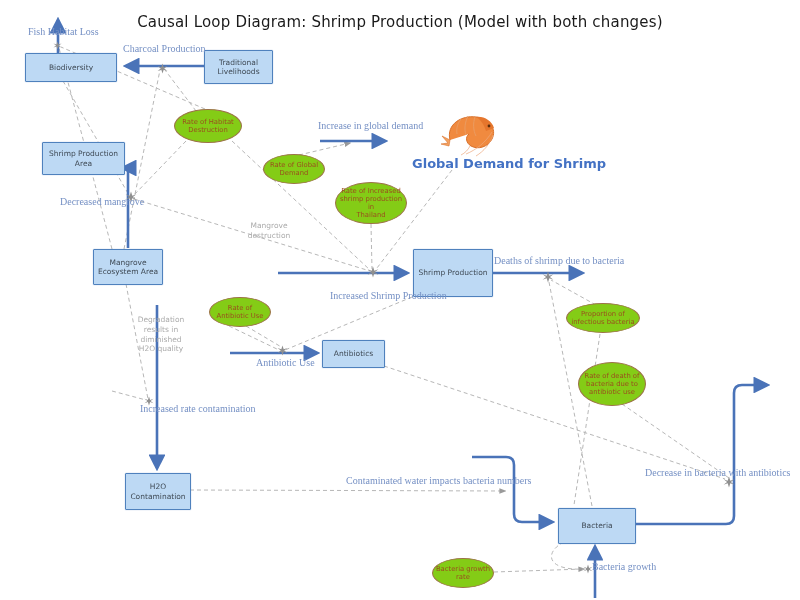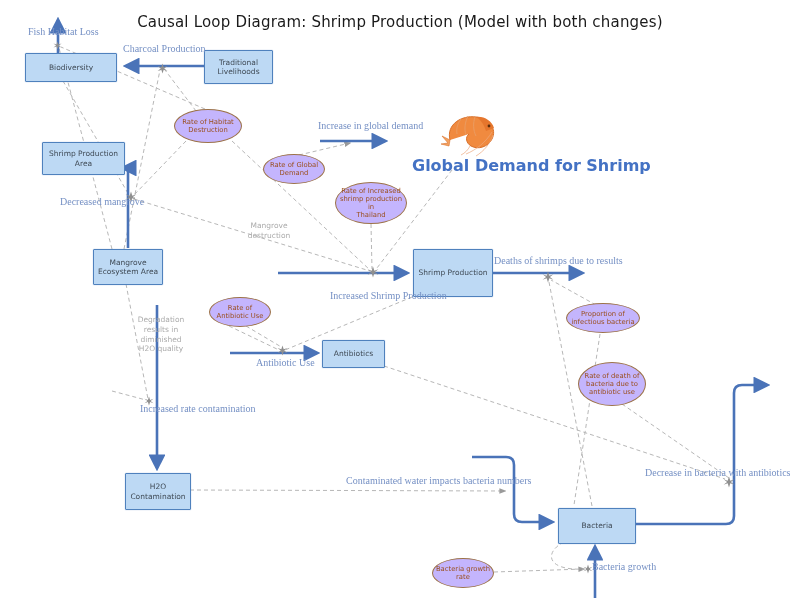--- a/index.html
+++ b/index.html
@@ -6,26 +6,26 @@
   #canvas{position:relative;width:800px;height:600px;background:#ffffff;overflow:hidden;
           font-family:"DejaVu Sans", sans-serif;}
   #wires{position:absolute;left:0;top:0;width:800px;height:600px;}
   .title{position:absolute;left:0;top:13px;width:800px;text-align:center;
          font-size:15px;color:#1a1a1a;letter-spacing:.2px;}
   .stock{position:absolute;display:flex;align-items:center;justify-content:center;
          background:#bdd9f4;border:1.6px solid #4f81bd;border-radius:1px;
          font-size:7.5px;color:#3f4a55;text-align:center;white-space:pre-line;line-height:1.25;
          box-shadow:0 0 0 .5px rgba(79,129,189,.15);}
   .rate{position:absolute;display:flex;align-items:center;justify-content:center;
-        background:#c4b5fd;border:1.2px solid #9c7248;border-radius:50%;
+        background:#84cc16;border:1.2px solid #9c7248;border-radius:50%;
         font-size:6.8px;color:#9a4f1e;text-align:center;white-space:pre-line;line-height:1.2;padding:2px;
         box-sizing:border-box;}
   .flowlab{position:absolute;font-size:10px;color:#7590c4;white-space:nowrap;font-family:Liberation Serif, serif;}
   .notelab{position:absolute;font-size:7.5px;color:#ababab;text-align:center;white-space:pre-line;line-height:1.3;}
-  .caption{position:absolute;font-size:16px;font-weight:bold;color:#4472c4;white-space:nowrap;}
+  .caption{position:absolute;font-size:13px;font-weight:bold;color:#4472c4;white-space:nowrap;}
 </style>
 </head>
 <body>
 
 <div id="canvas">
 
   <svg id="wires" viewBox="0 0 800 600" xmlns="http://www.w3.org/2000/svg">
     <defs>
       <marker id="arrB" viewBox="0 0 10 10" refX="8" refY="5" markerWidth="6.5" markerHeight="6.5" orient="auto-start-reverse">
         <path d="M0,0 L10,5 L0,10 z" fill="#4a73b8"></path>
@@ -132,21 +132,21 @@
   <div class="rate" style="left:566px;top:303px;width:74px;height:30px">Proportion of
 infectious bacteria</div>
   <div class="rate" style="left:432px;top:558px;width:62px;height:30px">Bacteria growth
 rate</div>
 
   <div class="flowlab" style="left:28px;top:26px">Fish Habitat Loss</div>
   <div class="flowlab" style="left:123px;top:43px">Charcoal Production</div>
   <div class="flowlab" style="left:318px;top:120px">Increase in global demand</div>
   <div class="flowlab" style="left:60px;top:196px">Decreased mangrove</div>
   <div class="flowlab" style="left:330px;top:290px">Increased Shrimp Production</div>
-  <div class="flowlab" style="left:494px;top:255px">Deaths of shrimps due to results</div>
+  <div class="flowlab" style="left:494px;top:255px">Deaths of shrimp due to bacteria</div>
   <div class="flowlab" style="left:256px;top:357px">Antibiotic Use</div>
   <div class="flowlab" style="left:140px;top:403px">Increased rate contamination</div>
   <div class="flowlab" style="left:346px;top:475px">Contaminated water impacts bacteria numbers</div>
   <div class="flowlab" style="left:645px;top:467px">Decrease in bacteria with antibiotics</div>
   <div class="flowlab" style="left:592px;top:561px">Bacteria growth</div>
 
   <div class="notelab" style="left:238px;top:221px;width:62px">Mangrove
 destruction</div>
   <div class="notelab" style="left:128px;top:315px;width:66px">Degradation
 results in

